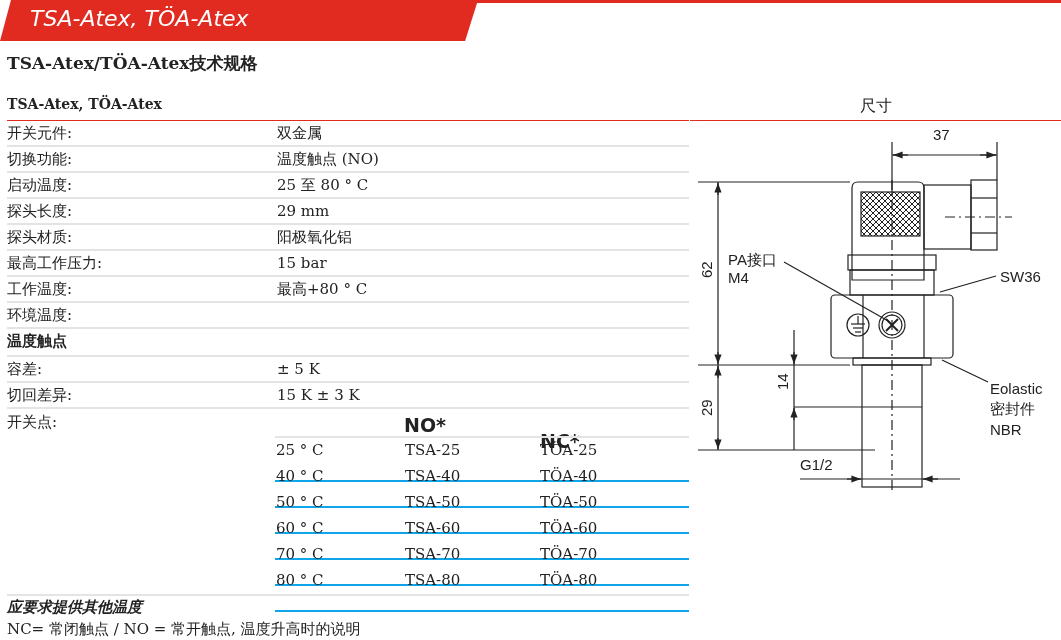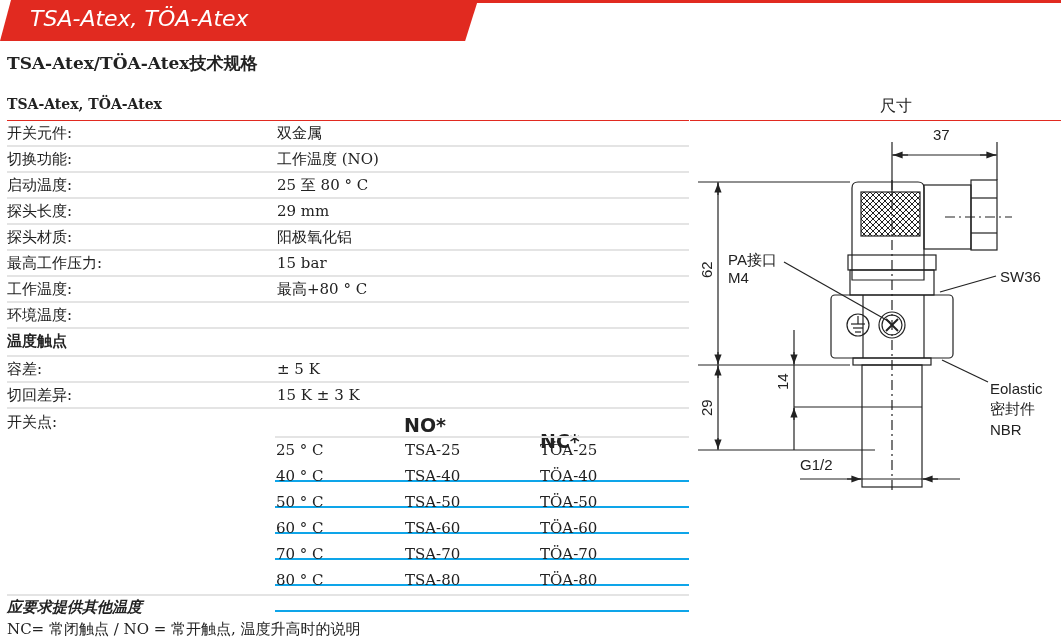--- a/index.html
+++ b/index.html
@@ -13,21 +13,21 @@
   .red-rule { position: absolute; top: 120px; height: 1px; background: #e12a20; }
   .row { position: absolute; left: 7px; width: 682px; height: 26px; border-bottom: 2px solid #e4e4e4; font-size: 15px; line-height: 25px; }
   .row .lbl { position: absolute; left: 0; }
   .row .val { position: absolute; left: 270px; }
   .row.section .lbl { font-family: "DejaVu Sans", sans-serif; font-weight: bold; }
   .sp-row { position: absolute; left: 275px; width: 414px; height: 44px; border-bottom: 2px solid #0ea5e9; font-size: 15px; line-height: 25px; }
   .sp-row span { position: absolute; }
   .sp-head { position: absolute; font-family: "DejaVu Sans", sans-serif; font-weight: bold; font-size: 19px; }
   .note1 { position: absolute; left: 7px; top: 598px; font-family: "DejaVu Sans", sans-serif; font-style: italic; font-weight: bold; font-size: 15px; }
   .note2 { position: absolute; left: 7px; top: 620px; font-size: 15px; }
-  .dim-title { position: absolute; left: 880px; top: 96px; font-family: Liberation Sans, sans-serif; font-size: 16px; }
+  .dim-title { position: absolute; left: 860px; top: 96px; font-family: Liberation Sans, sans-serif; font-size: 16px; }
   .drawing { position: absolute; left: 690px; top: 120px; }
   .lab { font-family: "Liberation Sans", "DejaVu Sans", sans-serif; font-size: 15px; fill: #222; }
 </style>
 </head>
 <body>
 
 <div class="banner-top"></div>
 <div class="banner"></div>
 <div class="banner-notch"></div>
 <div class="banner-title">TSA-Atex, TÖA-Atex</div>
@@ -36,21 +36,21 @@
 
 <div class="spec-head">TSA-Atex, TÖA-Atex</div>
 <div class="red-rule" style="left:7px;width:682px;"></div>
 
 <div class="row" style="top:121px;">
     <span class="lbl">开关元件:</span>
     <span class="val">双金属</span>
   </div>
 <div class="row" style="top:147px;">
     <span class="lbl">切换功能:</span>
-    <span class="val">工作温度 (NO)</span>
+    <span class="val">温度触点 (NO)</span>
   </div>
 <div class="row" style="top:173px;">
     <span class="lbl">启动温度:</span>
     <span class="val">25 至 80 ° C</span>
   </div>
 <div class="row" style="top:199px;">
     <span class="lbl">探头长度:</span>
     <span class="val">29 mm</span>
   </div>
 <div class="row" style="top:225px;">

